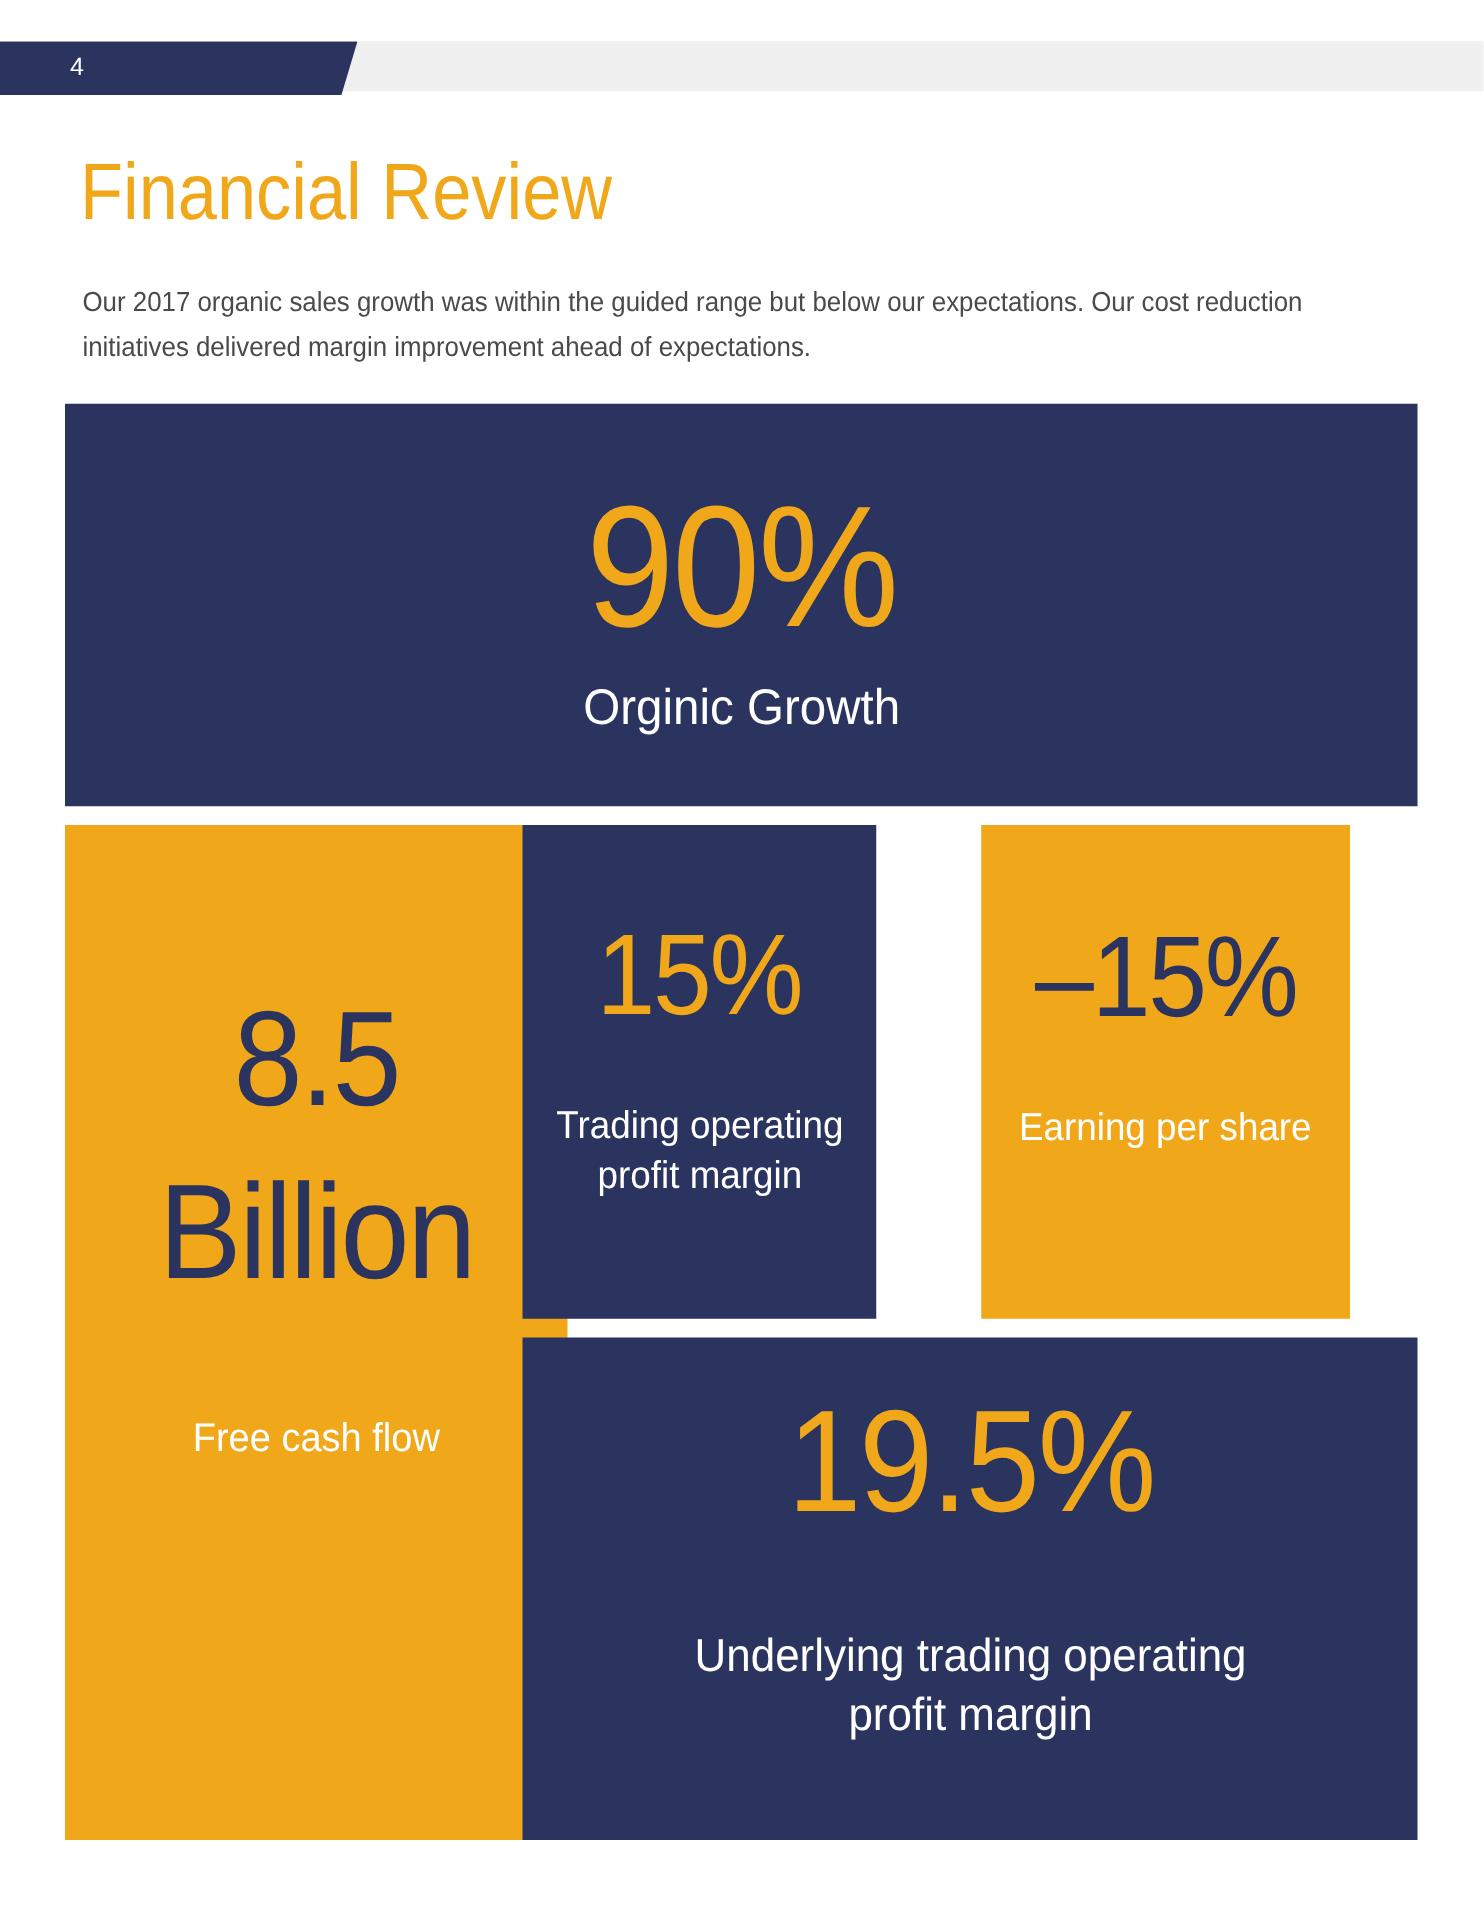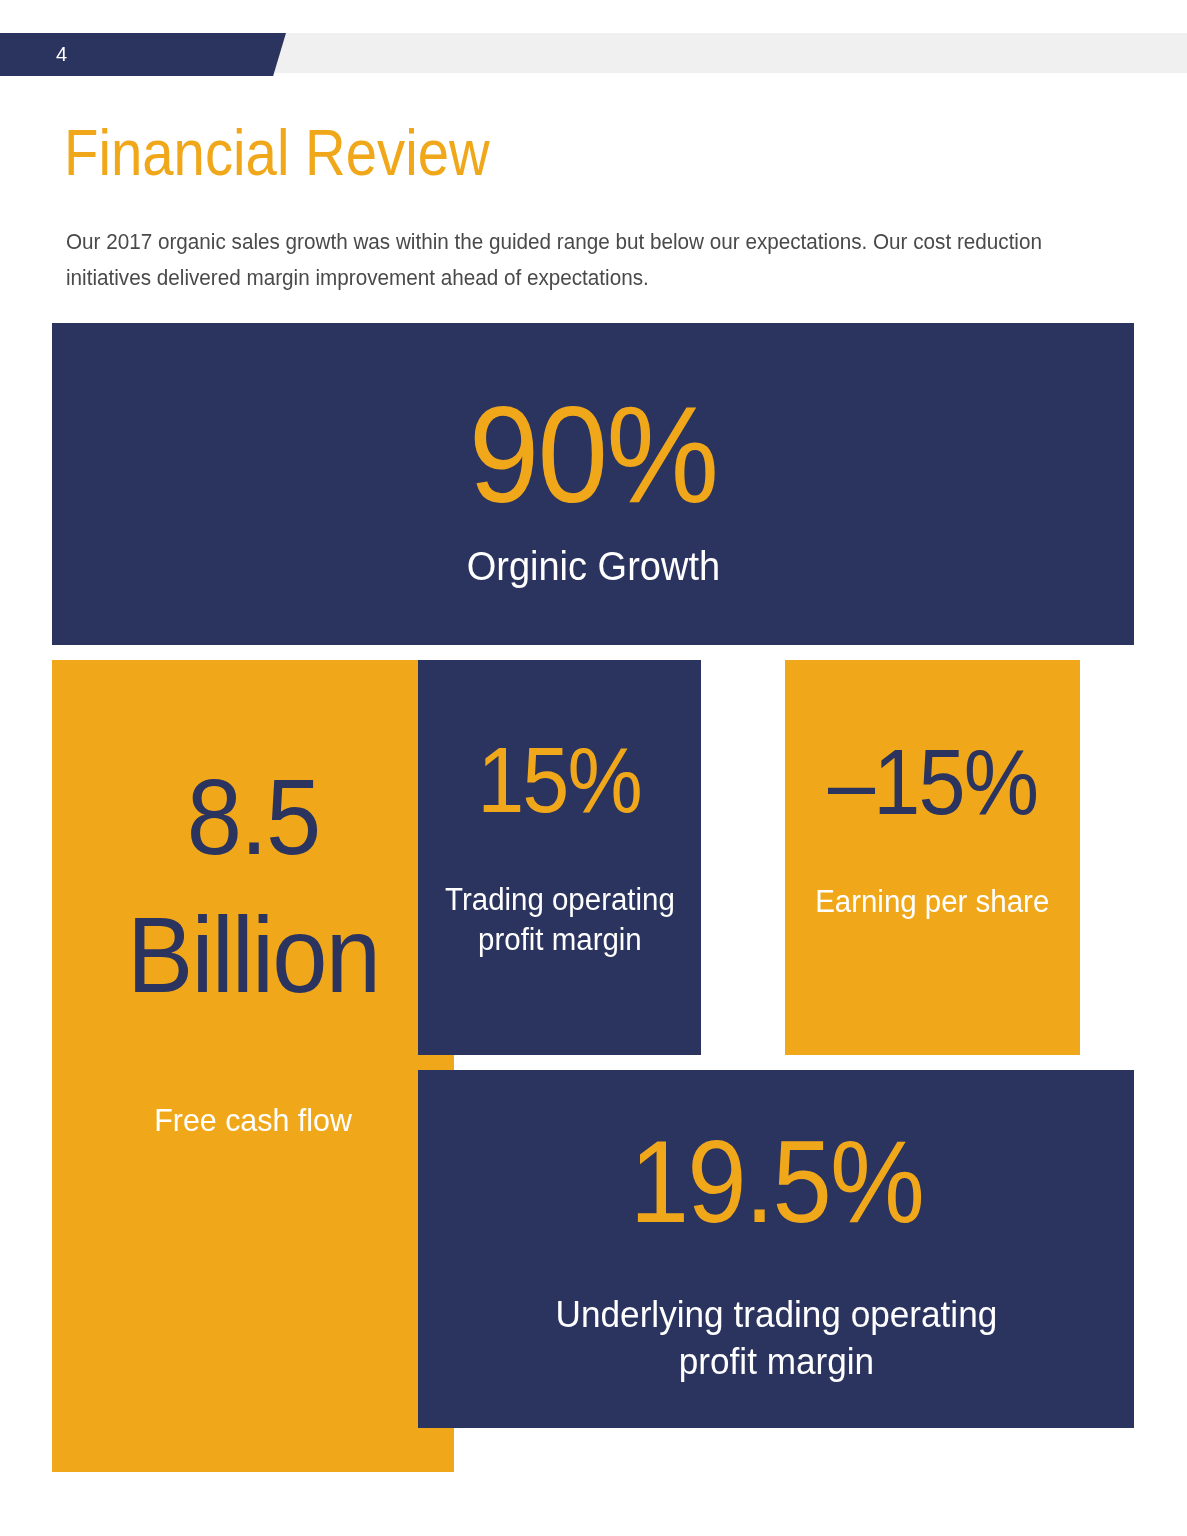--- a/index.html
+++ b/index.html
@@ -112,21 +112,21 @@
     width: 1082px; height: 322px;
     padding-top: 56px;
   }
   #tile-organic-growth .stat-value { font-size: 138px; line-height: 150px; }
   #tile-organic-growth .stat-label { font-size: 40px; margin-top: 12px; }
 
   
   #tile-free-cash-flow {
     left: 52px;  top: 660px;
     width: 402px; height: 812px;
-    padding-top: 88px;
+    padding-top: 118px;
   }
   #tile-free-cash-flow .stat-value { font-size: 108px; line-height: 138px; }
   #tile-free-cash-flow .stat-label { font-size: 32px; margin-top: 76px; }
 
   
   #tile-trading-margin {
     left: 418px; top: 660px;
     width: 283px; height: 395px;
     padding-top: 70px;
   }
@@ -138,22 +138,23 @@
     left: 785px; top: 660px;
     width: 295px; height: 395px;
     padding-top: 72px;
   }
   #tile-earning-per-share .stat-value { font-size: 92px; line-height: 100px; }
   #tile-earning-per-share .stat-label { font-size: 31px; margin-top: 50px; }
 
   
   #tile-underlying-margin {
     left: 418px; top: 1070px;
-    width: 716px; height: 358px;
-    padding-top: 49px;
+    width: 716px; height: 402px;
+    padding-top: 36px;
+    gap: 23px;
   }
   #tile-underlying-margin .stat-value { font-size: 116px; line-height: 126px; }
   #tile-underlying-margin .stat-label { font-size: 37px; margin-top: 46px; }
 </style>
 </head>
 <body>
 
 <div class="header-bar"></div>
 <div class="page-tab"></div>
 <div class="page-number">4</div>

